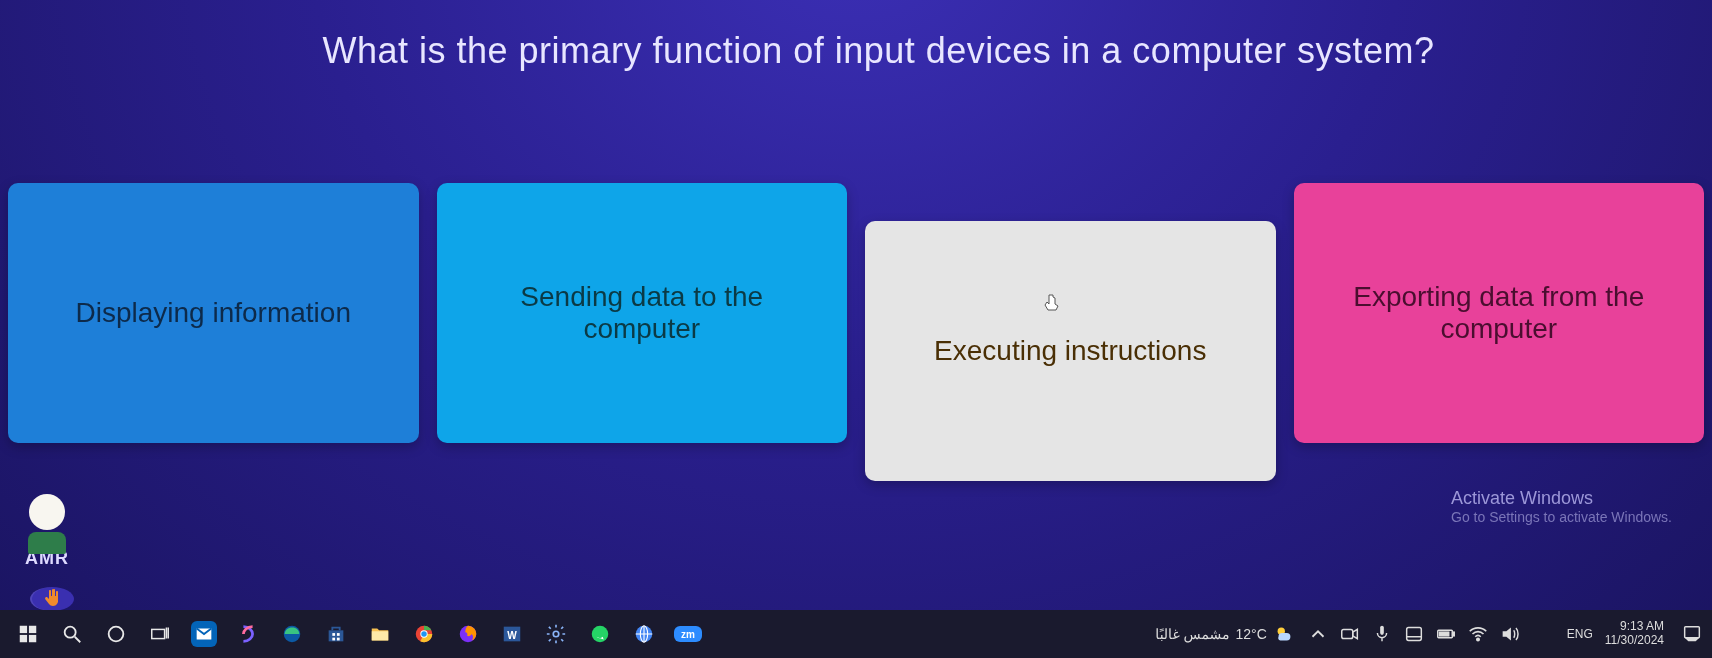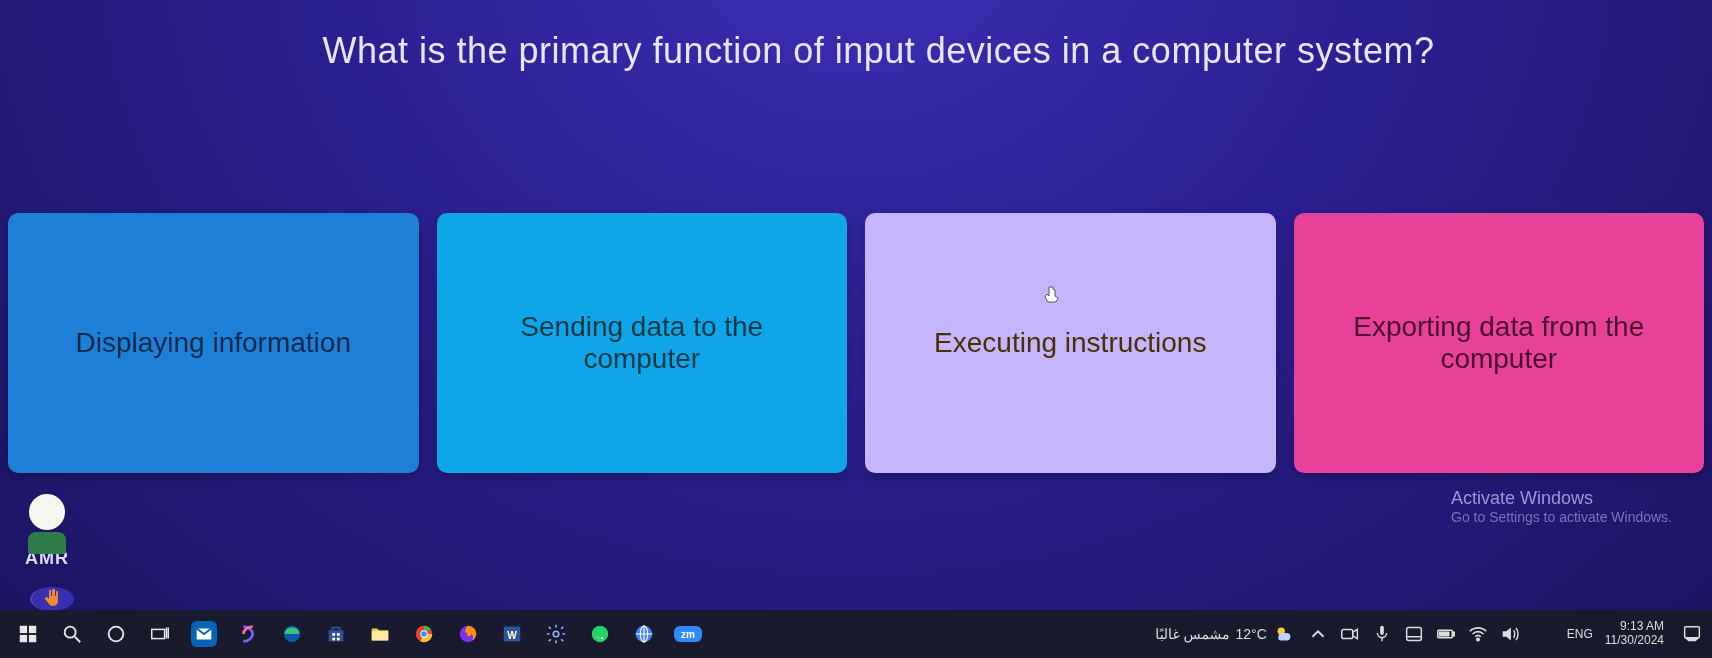--- a/index.html
+++ b/index.html
@@ -8,34 +8,34 @@
     background: radial-gradient(ellipse at 50% -10%, #3b2fb5 0%, #2a1f8f 45%, #1a1460 100%);
     position:relative;
   }
   .question {
     position:absolute; top:30px; left:0; right:0;
     text-align:center; color:#e8e6ff; font-size:36px; font-weight:500;
     letter-spacing:.5px;
     padding-left:45px;
   }
   .answers {
-    position:absolute; top:198px; left:0; right:0;
+    position:absolute; top:168px; left:0; right:0;
     display:flex; gap:18px; padding:15px 8px;
   }
   .answer {
     flex:1; height:260px; border-radius:10px;
     display:flex; align-items:center; justify-content:center;
     text-align:center; padding:0 24px;
     font-size:28px; color:#222; cursor:pointer;
     box-shadow:0 4px 12px rgba(0,0,0,.25);
     position:relative;
   }
   .a0 { background:#1e7fd8; color:#0d2a4a; }
   .a1 { background:#0ea5e9; color:#0b3a45; }
-  .a2 { background:#c4b5fd; color:#4a2f05; }
+  .a2 { background:#e5e5e5; color:#4a2f05;margin-top:38px; }
   .a3 { background:#e8419a; color:#4a0e2f; }
 
   .cursor-icon {
     position:absolute; top:70px; left:50%; transform:translateX(-30px);
     width:24px; height:24px; pointer-events:none;
   }
 
   .watermark {
     position:absolute; right:40px; bottom:133px;
     color:#9c97d8; font-size:18px;

